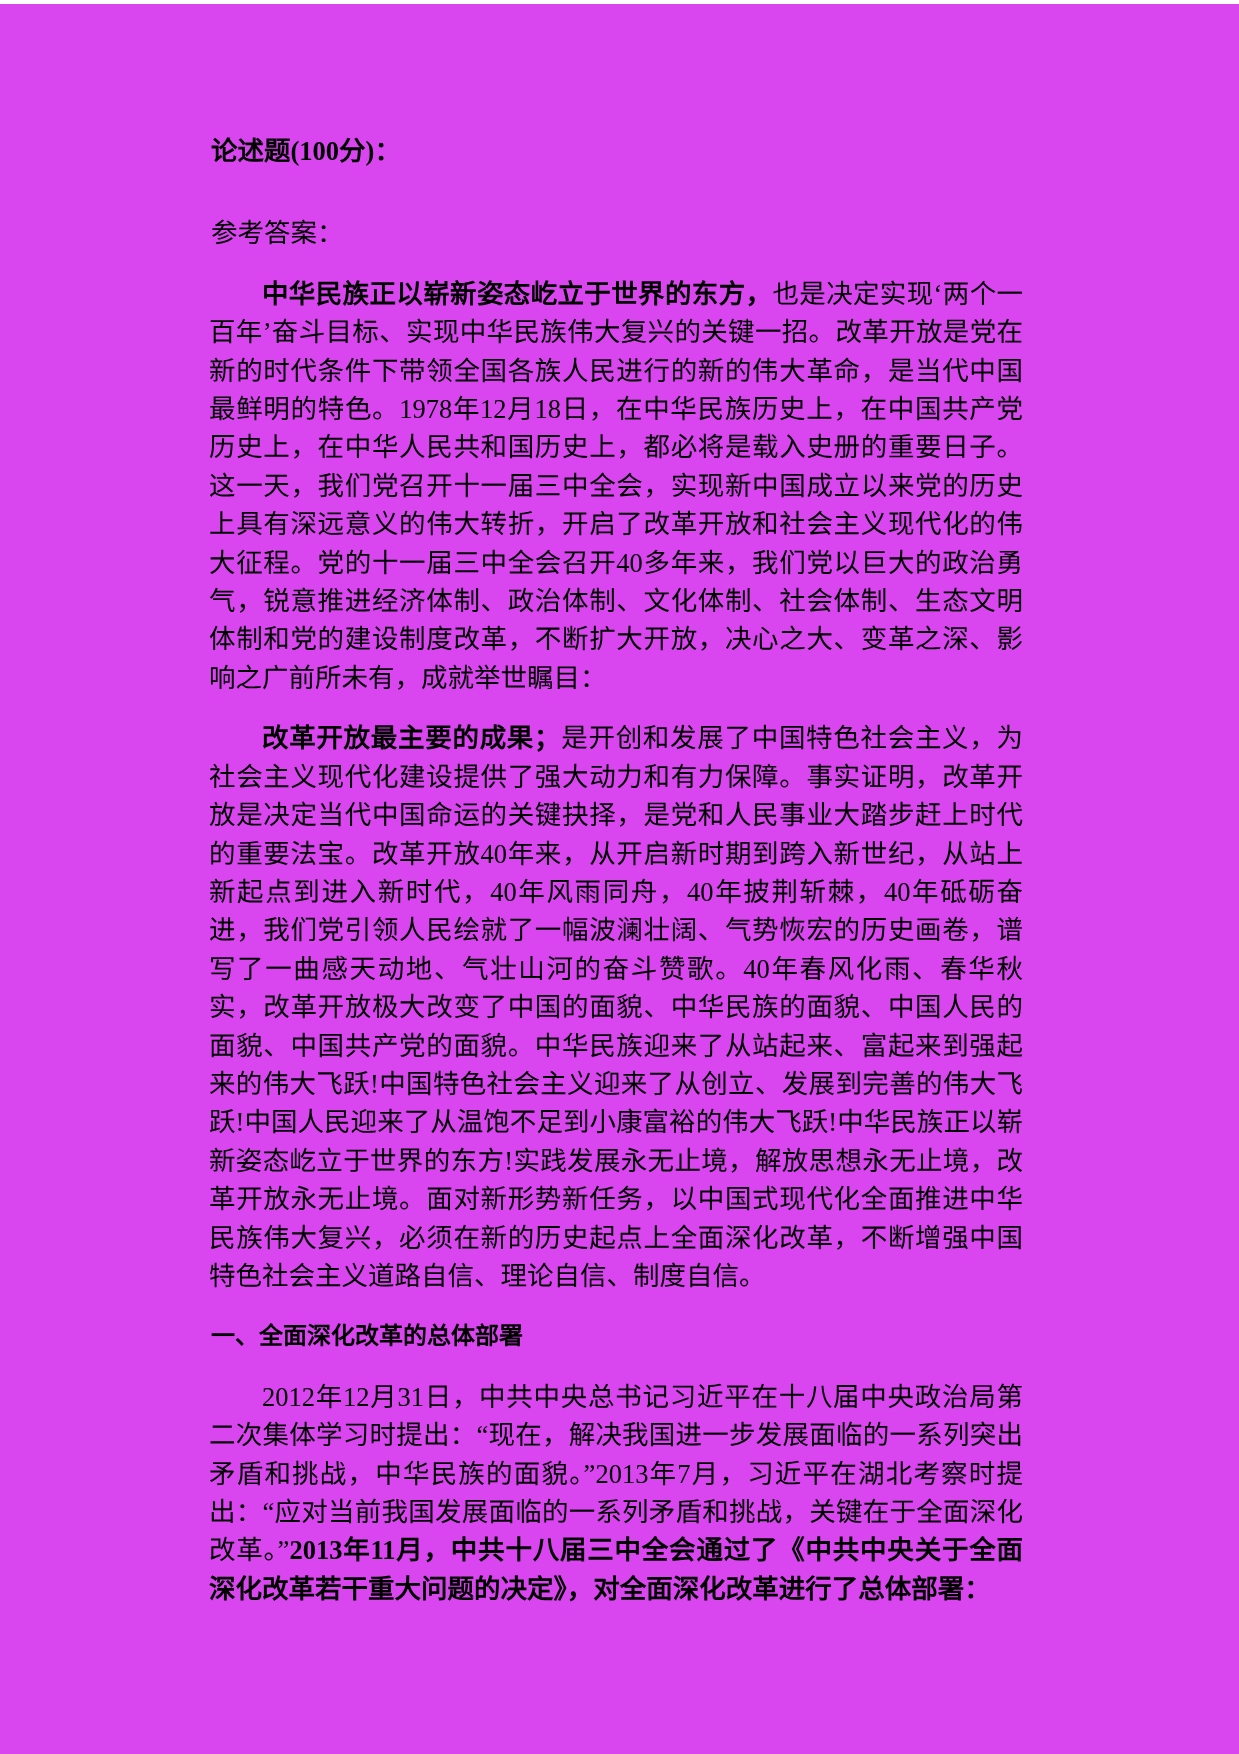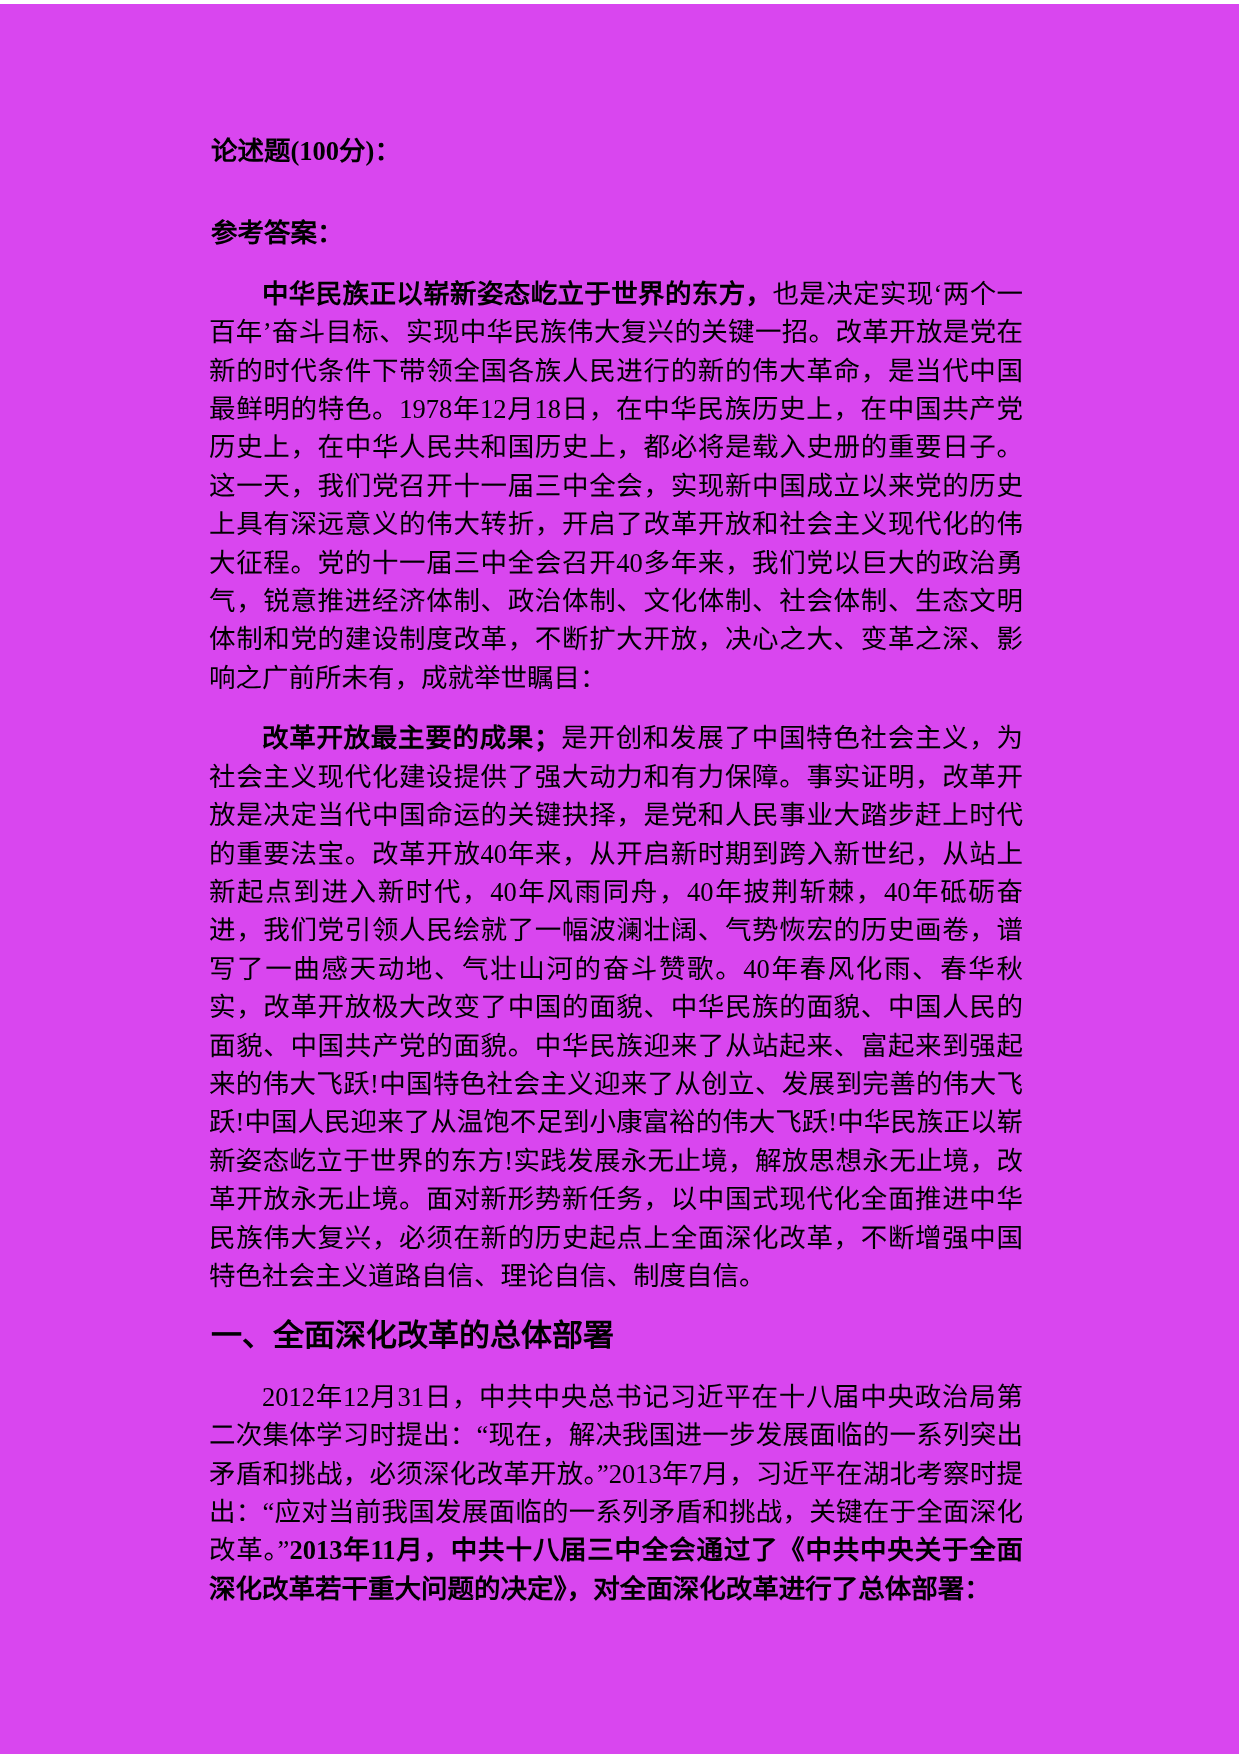--- a/index.html
+++ b/index.html
@@ -40,33 +40,33 @@
 
   .heading-q {
     font-weight: bold;
     text-indent: 0;
     margin: 0;
     font-size: 26.5px;
     line-height: 38.4px;
     padding-left: 2px;
   }
   .label-bold {
-    font-weight: bold;
+    font-weight: normal;
     text-indent: 0;
     margin: 0;
     padding-left: 2px;
     font-size: 26.5px;
     line-height: 38.4px;
   }
   .section-heading {
     font-weight: bold;
     text-indent: 0;
     margin: 0;
     padding-left: 2px;
-    font-size: 31px;
+    font-size: 24px;
     line-height: 38.4px;
   }
   b, .b { font-weight: bold; }
 
   .para b { font-weight: bold; }
 </style>
 </head>
 <body>
 
 <div class="page">
@@ -88,16 +88,16 @@
     <div class="spacer-md"></div>
 
     <p class="para"><b>改革开放最主要的成果；</b><span>是开创和发展了中国特色社会主义，为社会主义现代化建设提供了强大动力和有力保障。事实证明，改革开放是决定当代中国命运的关键抉择，是党和人民事业大踏步赶上时代的重要法宝。改革开放40年来，从开启新时期到跨入新世纪，从站上新起点到进入新时代，40年风雨同舟，40年披荆斩棘，40年砥砺奋进，我们党引领人民绘就了一幅波澜壮阔、气势恢宏的历史画卷，谱写了一曲感天动地、气壮山河的奋斗赞歌。40年春风化雨、春华秋实，改革开放极大改变了中国的面貌、中华民族的面貌、中国人民的面貌、中国共产党的面貌。中华民族迎来了从站起来、富起来到强起来的伟大飞跃!中国特色社会主义迎来了从创立、发展到完善的伟大飞跃!中国人民迎来了从温饱不足到小康富裕的伟大飞跃!中华民族正以崭新姿态屹立于世界的东方!实践发展永无止境，解放思想永无止境，改革开放永无止境。面对新形势新任务，以中国式现代化全面推进中华民族伟大复兴，必须在新的历史起点上全面深化改革，不断增强中国特色社会主义道路自信、理论自信、制度自信。</span></p>
 
     <div class="spacer-md"></div>
 
     <p class="section-heading">一、全面深化改革的总体部署</p>
 
     <div class="spacer-md"></div>
 
-    <p class="para"><span>2012年12月31日，中共中央总书记习近平在十八届中央政治局第二次集体学习时提出：“现在，解决我国进一步发展面临的一系列突出矛盾和挑战，必须深化改革开放。”2013年7月，习近平在湖北考察时提出：“应对当前我国发展面临的一系列矛盾和挑战，关键在于全面深化改革。”</span><b>2013年11月，中共十八届三中全会通过了《中共中央关于全面深化改革若干重大问题的决定》，对全面深化改革进行了总体部署：</b></p>
+    <p class="para"><span>2012年12月31日，中共中央总书记习近平在十八届中央政治局第二次集体学习时提出：“现在，解决我国进一步发展面临的一系列突出矛盾和挑战，中华民族的面貌。”2013年7月，习近平在湖北考察时提出：“应对当前我国发展面临的一系列矛盾和挑战，关键在于全面深化改革。”</span><b>2013年11月，中共十八届三中全会通过了《中共中央关于全面深化改革若干重大问题的决定》，对全面深化改革进行了总体部署：</b></p>
 
   </div>
 </div>
 
 </body></html>

